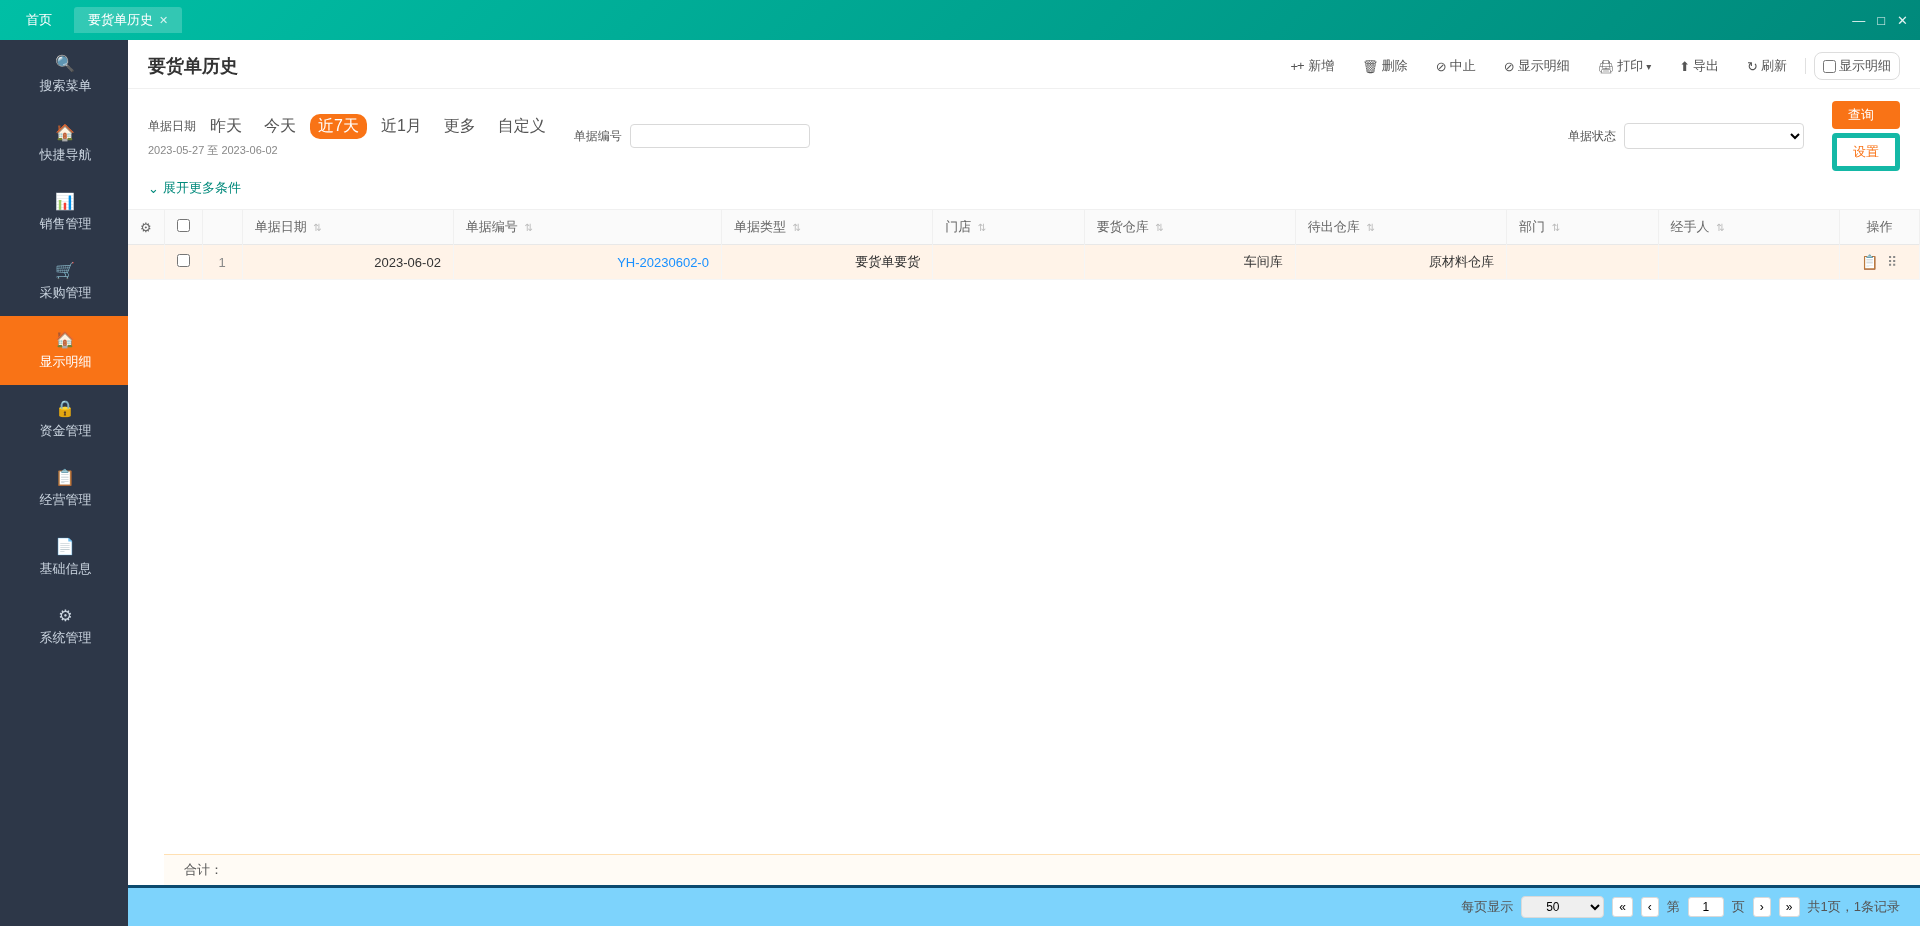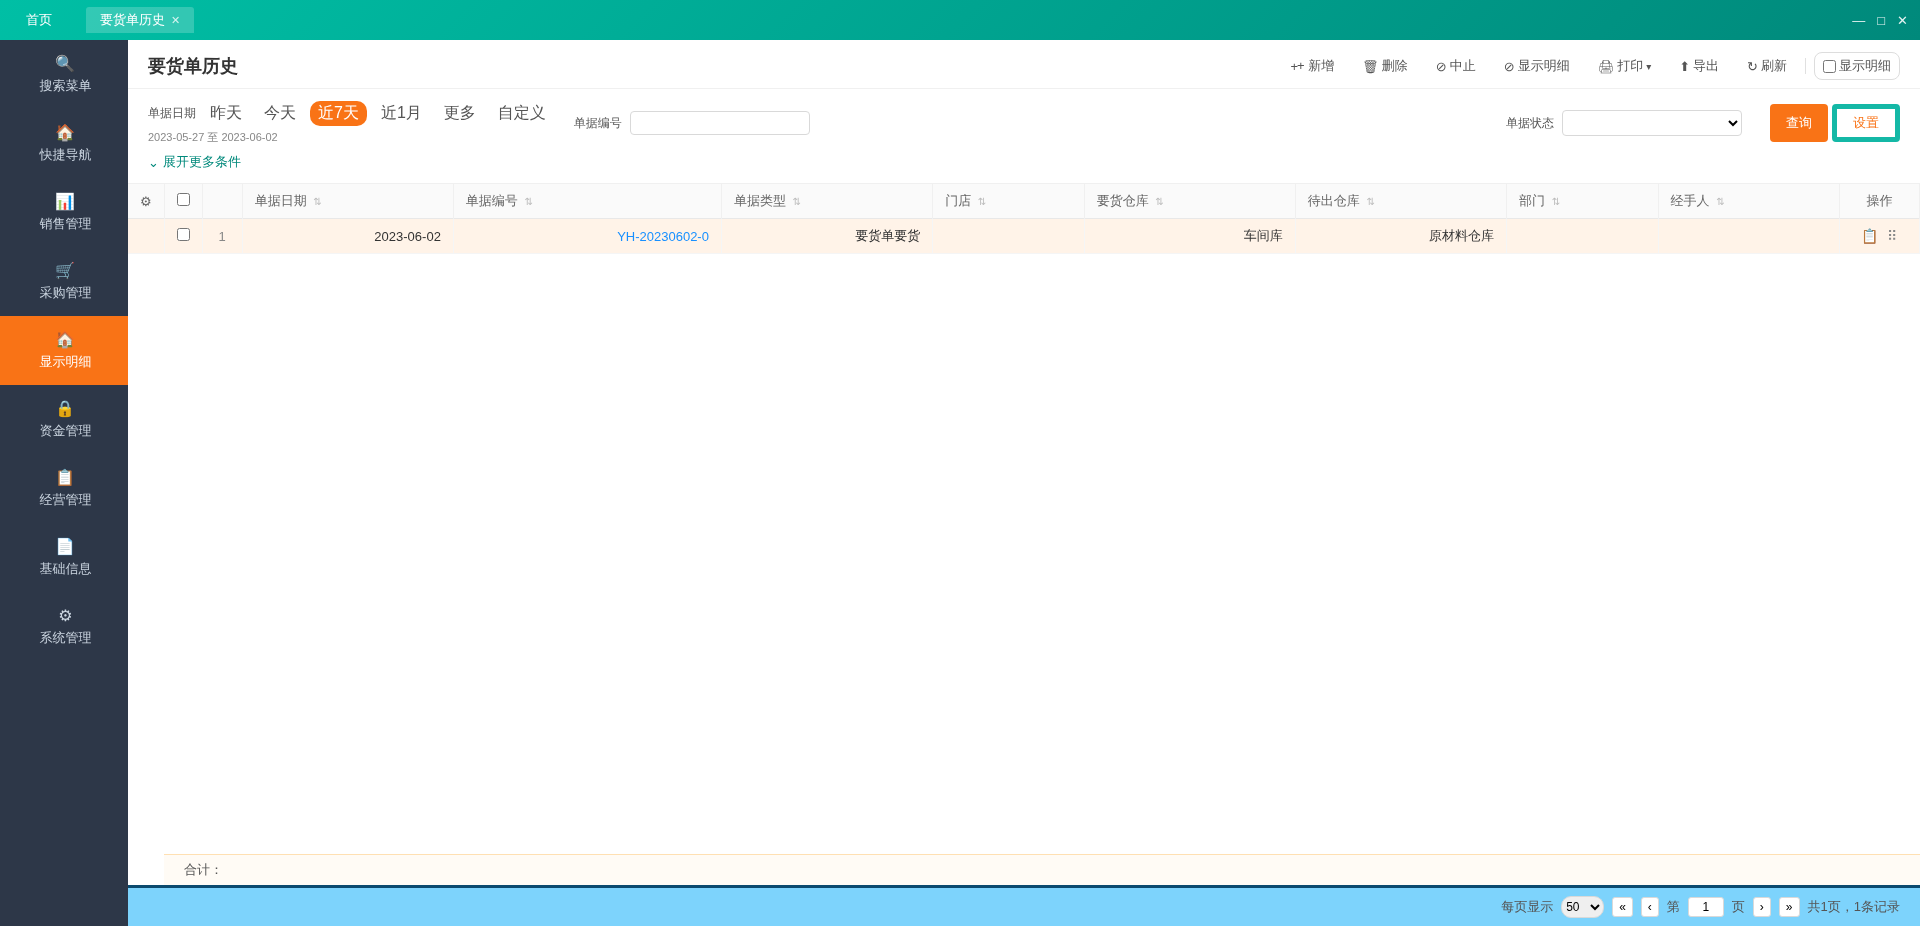--- a/index.html
+++ b/index.html
@@ -9,21 +9,21 @@
     .top-bar {
       height: 40px;
       background: linear-gradient(135deg, #00bfa5, #00897b);
       display: flex;
       align-items: center;
       padding: 0 12px;
       color: white;
       flex-shrink: 0;
       justify-content: space-between;
     }
-    .top-bar-tabs { display: flex; align-items: center; gap: 20px; }
+    .top-bar-tabs { display: flex; align-items: center; gap: 8px; }
     .tab-item {
       padding: 4px 14px;
       border-radius: 3px 3px 0 0;
       cursor: pointer;
       font-size: 13px;
       color: white;
       display: flex; align-items: center; gap: 6px;
     }
     .tab-item.active { background: rgba(255,255,255,0.2); }
     .tab-close { font-size: 11px; opacity: 0.8; cursor: pointer; }
@@ -190,21 +190,21 @@
       align-items: center;
       justify-content: flex-end;
       padding: 8px 20px;
       background: #7dd3fc;
       border-top: 3px solid #0c4a6e;
       gap: 8px;
       flex-shrink: 0;
       font-size: 12px;
       color: #555;
     }
-    .page-size-select { border: 1px solid #d9d9d9; border-radius: 10px; padding: 2px 0; font-size: 12px; }
+    .page-size-select { border: 1px solid #d9d9d9; border-radius: 4px; padding: 2px 20px; font-size: 12px; }
     .page-btn { padding: 2px 6px; border: 1px solid #d9d9d9; border-radius: 3px; cursor: pointer; background: white; font-size: 12px; }
     .page-input { width: 36px; border: 1px solid #d9d9d9; border-radius: 3px; padding: 2px 4px; text-align: center; font-size: 12px; }
 
     .gear-th { width: 32px; text-align: center; }
   </style>
 </head>
 <body>
 
 <div class="top-bar">
   <div class="top-bar-tabs">
@@ -329,21 +329,21 @@
           <input class="filter-input" type="text" style="">
         </div>
 
         <div class="filter-input-group" style="margin-left:auto;">
           <span class="filter-label">单据状态</span>
           <select class="status-select">
             <option value=""></option>
           </select>
         </div>
 
-        <div style="display:flex;flex-direction:row;gap:4px;margin-left:8px;">
+        <div style="display:flex;flex-direction:column;gap:4px;margin-left:8px;">
           <button class="action-btn primary">查询</button>
           <button class="action-btn secondary">设置</button>
         </div>
       </div>
 
       <div class="expand-more">
         <span>⌄</span>
         <span>展开更多条件</span>
       </div>
     </div>

